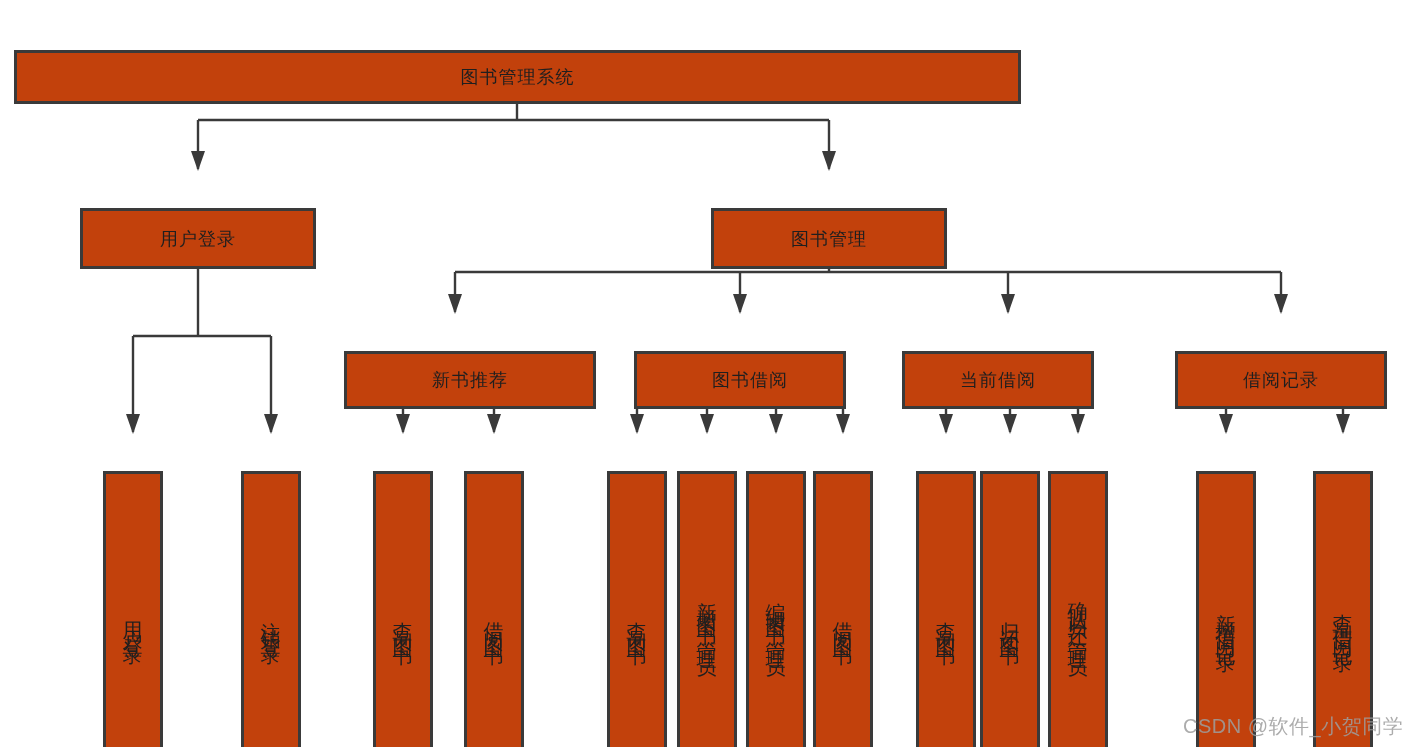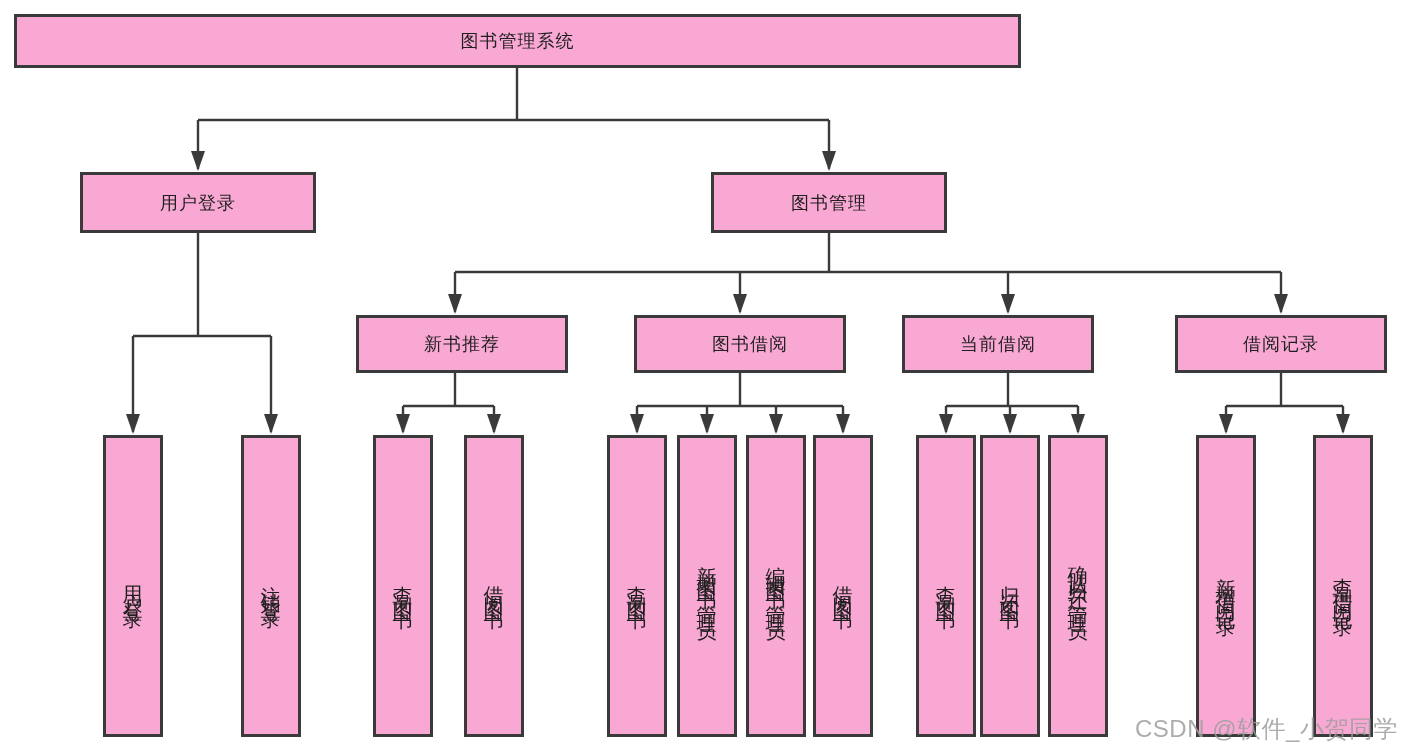--- a/index.html
+++ b/index.html
@@ -23,44 +23,45 @@
   }
   svg.connectors line, svg.connectors path.wire {
     stroke: #3a3a3a;
     stroke-width: 2.4;
     fill: none;
   }
   svg.connectors marker path { fill: #3a3a3a; stroke: none; }
   .box {
     position: absolute;
     box-sizing: border-box;
-    background: #f9a8d4;
+    background: #c2410c;
     border: 3px solid #3a3a3a;
     display: flex;
     align-items: center;
     justify-content: center;
     color: #1f1f1f;
     z-index: 2;
+    margin-top: 36px;
   }
   .h-node { font-size: 18px; letter-spacing: 1px; }
   .top-node { font-size: 18px; letter-spacing: 1px; }
   .leaf-node { width: 60px; height: 302px; top: 435px; }
   .leaf-node .vtext {
     writing-mode: vertical-lr;
     text-orientation: mixed;
     font-size: 20px;
     line-height: 1;
     letter-spacing: 8px;
     white-space: nowrap;
   }
   .watermark {
     position: absolute;
-    left: 1135px;
+    left: 1183px;
     top: 713px;
-    font-size: 24px;
+    font-size: 20px;
     color: #9e9e9e;
     opacity: 0.85;
     white-space: nowrap;
     z-index: 5;
     letter-spacing: 0.5px;
   }
 </style>
 </head>
 <body>
 
@@ -118,21 +119,21 @@
     <span>图书管理系统</span>
   </div>
 
   <div class="box h-node" style="left:80px; top:172px; width:236px; height:61px;">
     <span>用户登录</span>
   </div>
   <div class="box h-node" style="left:711px; top:172px; width:236px; height:61px;">
     <span>图书管理</span>
   </div>
 
-  <div class="box h-node" style="left:356px; top:315px; width:212px; height:58px;">
+  <div class="box h-node" style="left:344px; top:315px; width:252px; height:58px;">
     <span>新书推荐</span>
   </div>
   <div class="box h-node" style="left:634px; top:315px; width:212px; height:58px;padding-left:20px;">
     <span>图书借阅</span>
   </div>
   <div class="box h-node" style="left:902px; top:315px; width:192px; height:58px;">
     <span>当前借阅</span>
   </div>
   <div class="box h-node" style="left:1175px; top:315px; width:212px; height:58px;">
     <span>借阅记录</span>

